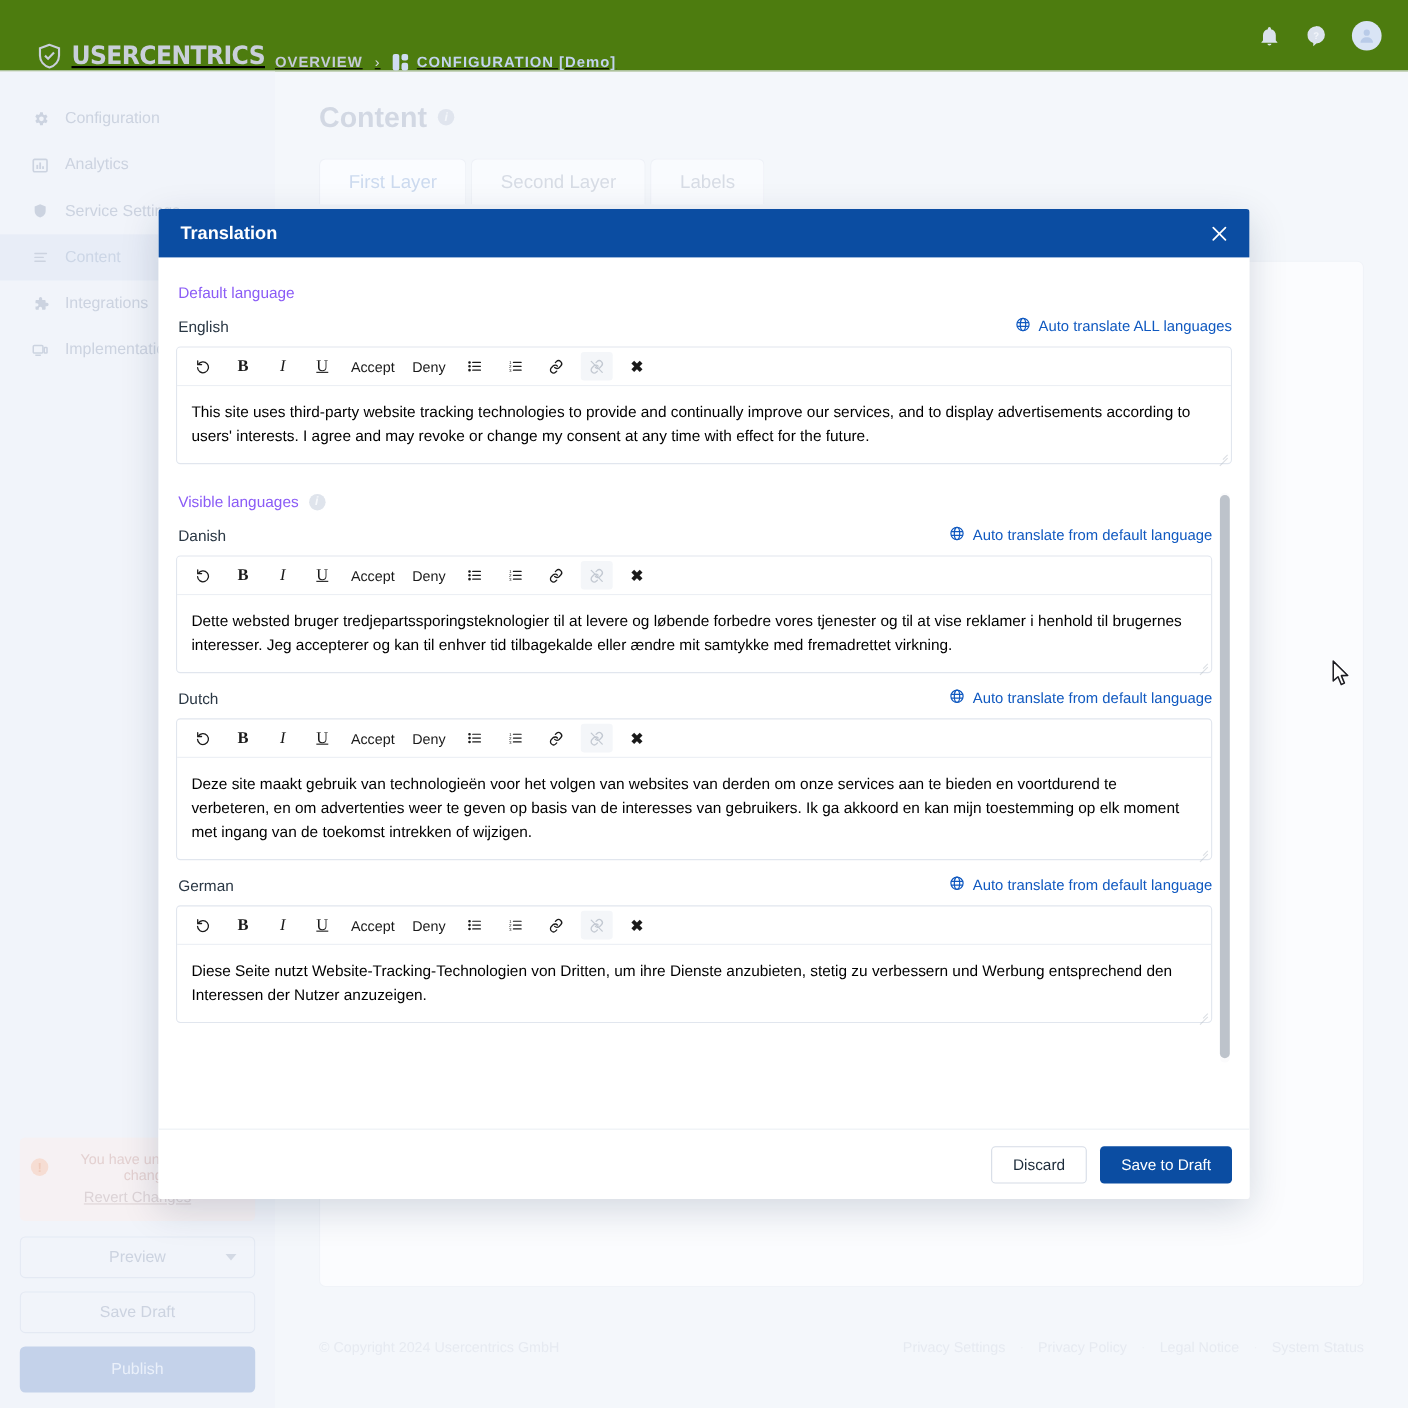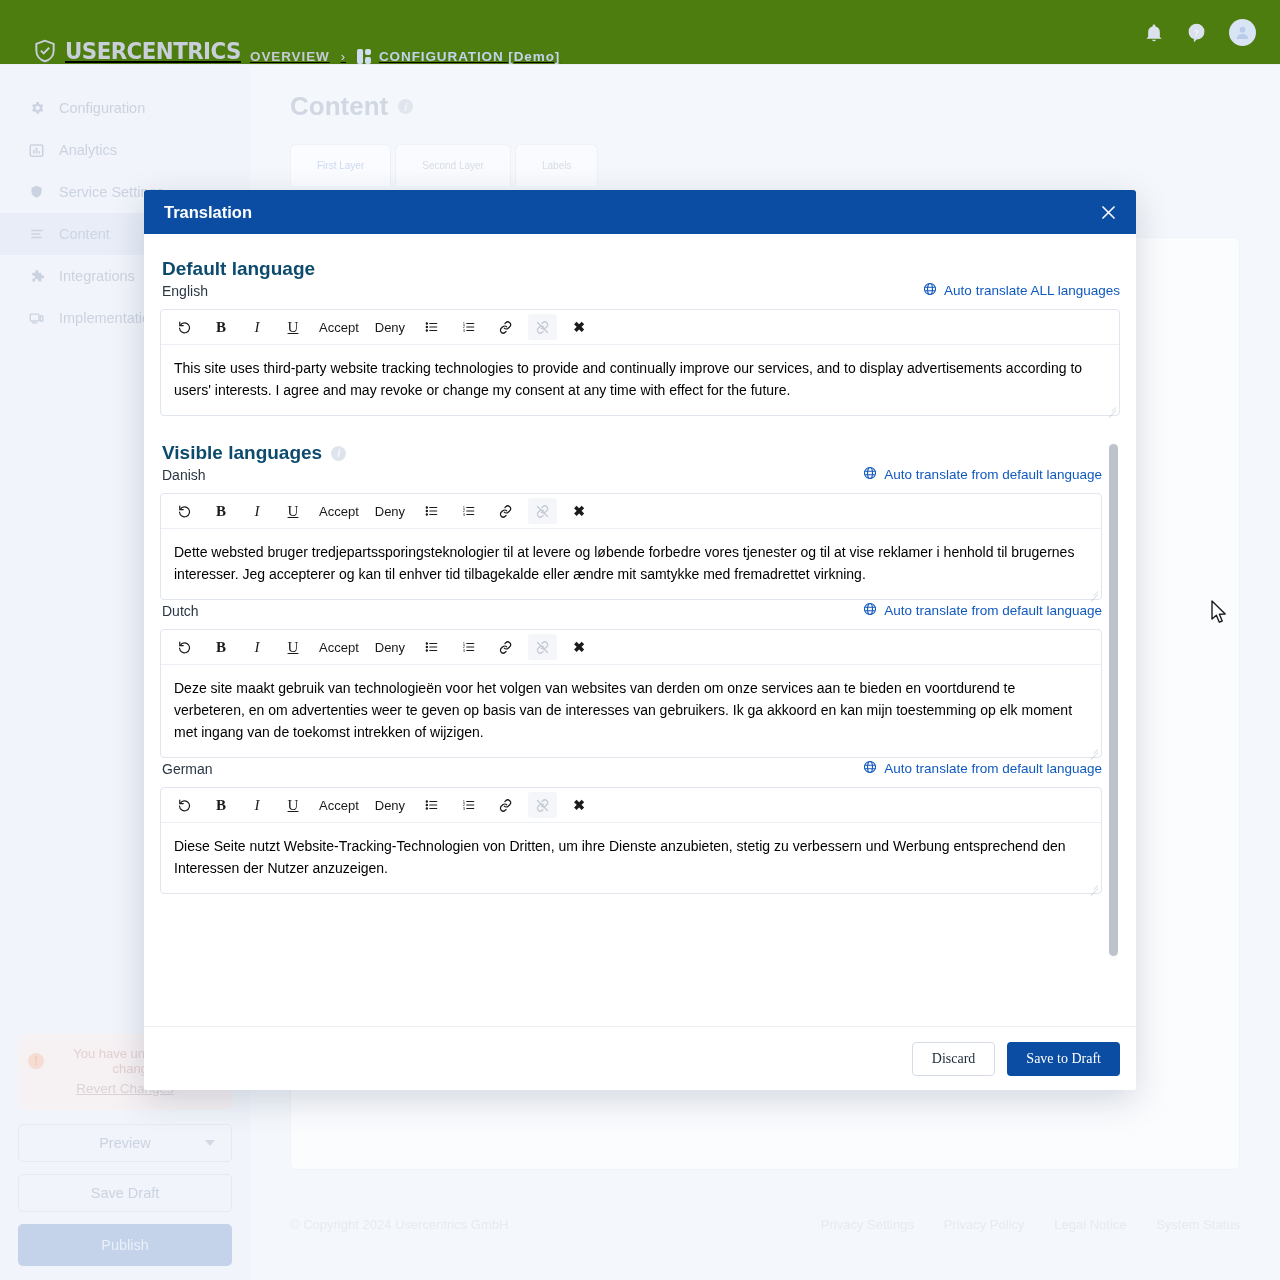--- a/index.html
+++ b/index.html
@@ -89,21 +89,21 @@
   .page-title h1 { font-size: 26px; color: #d2d8e3; font-weight: 700; }
   .info-dot {
     width: 15px; height: 15px; border-radius: 50%; background: #e0e5ee;
     color: #f3f6fa; font-size: 11px; font-style: italic; font-weight: 700;
     display: flex; align-items: center; justify-content: center;
   }
   .tabs { display: flex; gap: 4px; padding: 22px 0 0 40px; }
   .tab {
     height: 42px; padding: 0 26px; display: flex; align-items: center;
     border: 1px solid #eef1f7; border-bottom: none; border-radius: 6px 6px 0 0;
-    font-size: 10px; color: #d7dce5; background: #f9fbfe;
+    font-size: 17px; color: #d7dce5; background: #f9fbfe;
   }
   .tab.active { color: #ccdaef; background: #fafcff; }
 
   .panel {
     position: absolute; left: 40px; right: 40px; top: 172px; bottom: 110px;
     background: #fbfcfe; border: 1px solid #f0f3f8; border-radius: 6px;
   }
   .footer {
     position: absolute; left: 40px; right: 40px; bottom: 48px;
     display: flex; align-items: center; justify-content: space-between;
@@ -121,26 +121,26 @@
   }
   .modal-head {
     height: 44px; background: #0B4DA2; display: flex; align-items: center;
     justify-content: space-between; padding: 0 18px 0 20px; flex: 0 0 auto;
   }
   .modal-title { color: #fff; font-size: 16.5px; font-weight: 700; }
   .modal-close { color: #fff; display: flex; align-items: center; cursor: pointer; }
 
   .modal-body { flex: 1 1 auto; padding: 24px 16px 6px 16px; overflow: hidden; position: relative; }
 
-  .sec-label { font-size: 19px; font-weight: 700; color: #0c4a6e; padding-left: 2px; }
+  .sec-label { font-size: 14px; font-weight: 400; color: #8b5cf6; padding-left: 2px; }
   .sec-label-row { display: flex; align-items: center; gap: 9px; }
 
   .lang-row {
     display: flex; align-items: center; justify-content: space-between;
-    margin-top: 2px; padding-left: 2px;
+    margin-top: 14px; padding-left: 2px;
   }
   .lang-name { font-size: 14px; color: #2a3744; }
   .auto-link {
     display: flex; align-items: center; gap: 7px;
     font-size: 13.5px; color: #1059c0; cursor: pointer;
   }
 
   .editor { margin-top: 10px; border: 1px solid #e1e6ee; border-radius: 4px; background: #fff; }
   .etoolbar {
     height: 35px; display: flex; align-items: center; gap: 0px;
@@ -187,21 +187,21 @@
     background: #fbfbfc; border-radius: 5px;
   }
 
   .modal-foot {
     flex: 0 0 auto; height: 64px; border-top: 1px solid #eceff4;
     display: flex; align-items: center; justify-content: flex-end; gap: 12px;
     padding-right: 16px; background: #fff;
   }
   .btn {
     height: 34px; padding: 0 19px; border-radius: 4px; font-size: 14px;
-    display: flex; align-items: center; justify-content: center; cursor: pointer; font-family: Liberation Serif, serif;
+    display: flex; align-items: center; justify-content: center; cursor: pointer;
   }
   .btn.ghost { border: 1px solid #d6dce6; background: #fff; color: #1c2b3a; }
   .btn.primary { background: #0B4DA2; color: #fff; font-weight: 400; }
 
   .cursor { position: absolute; left: 1211px; top: 600px; pointer-events: none; }
 </style>
 </head>
 <body>
 
 <div class="app">

